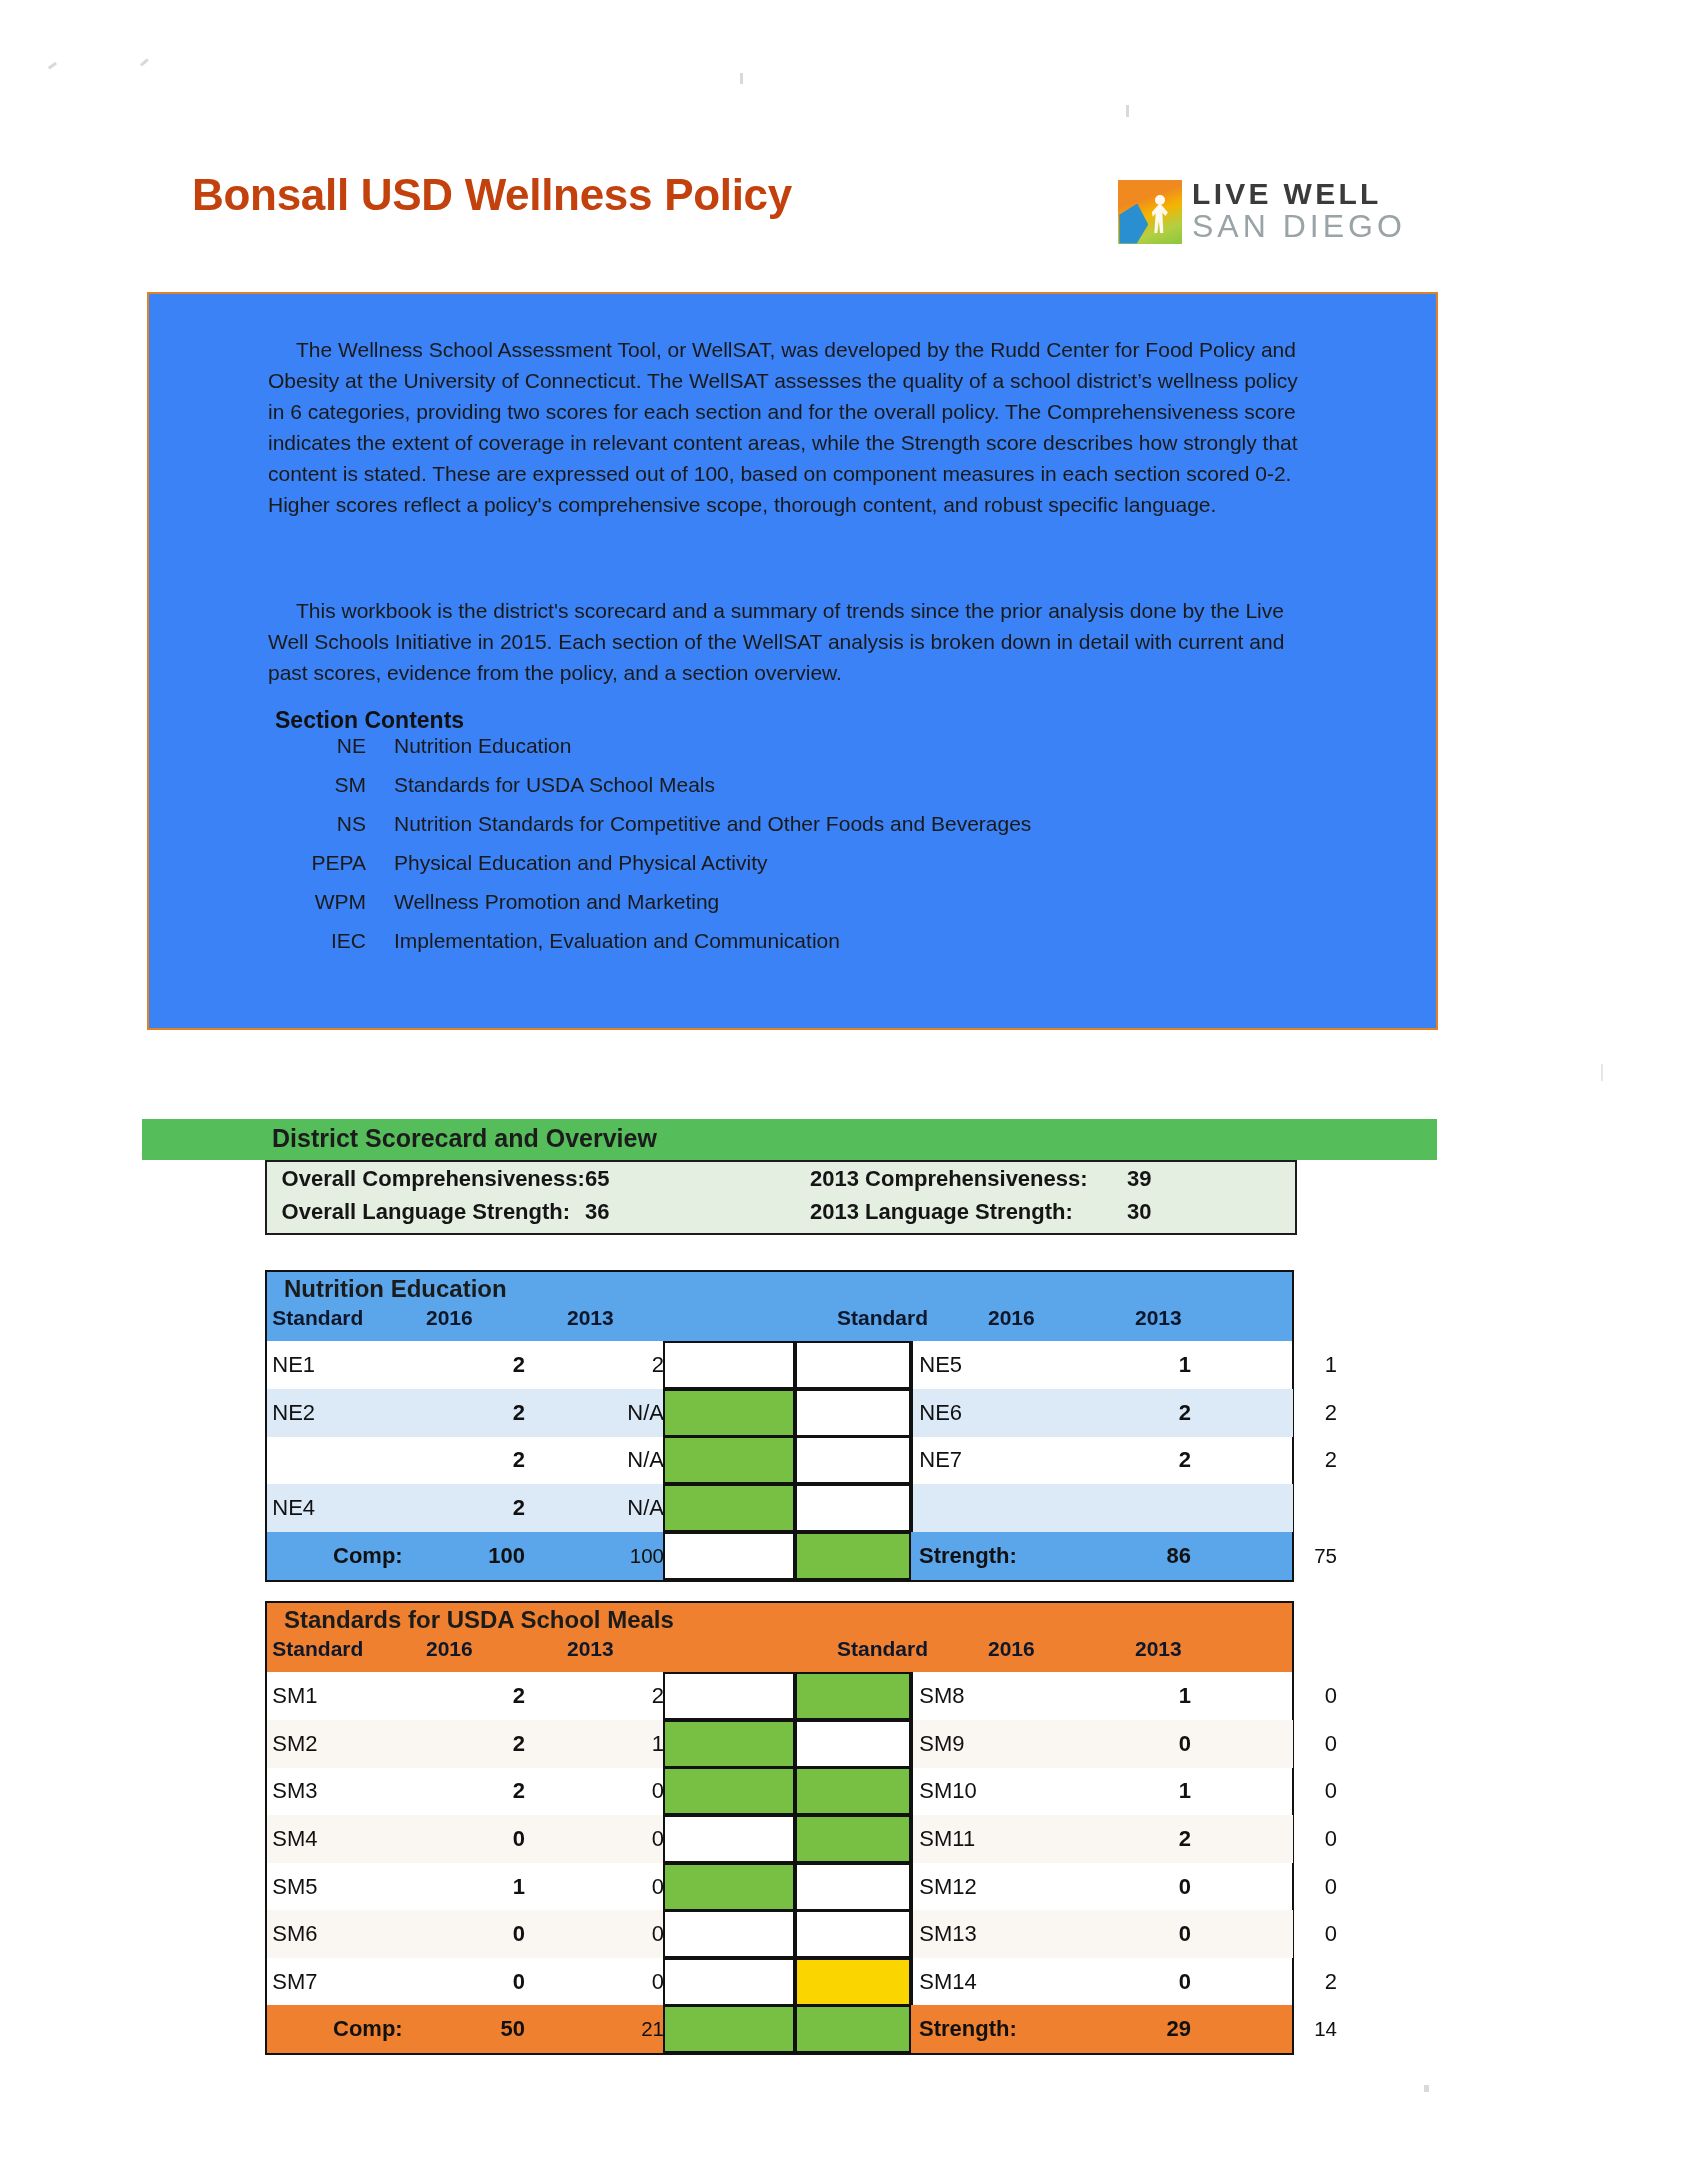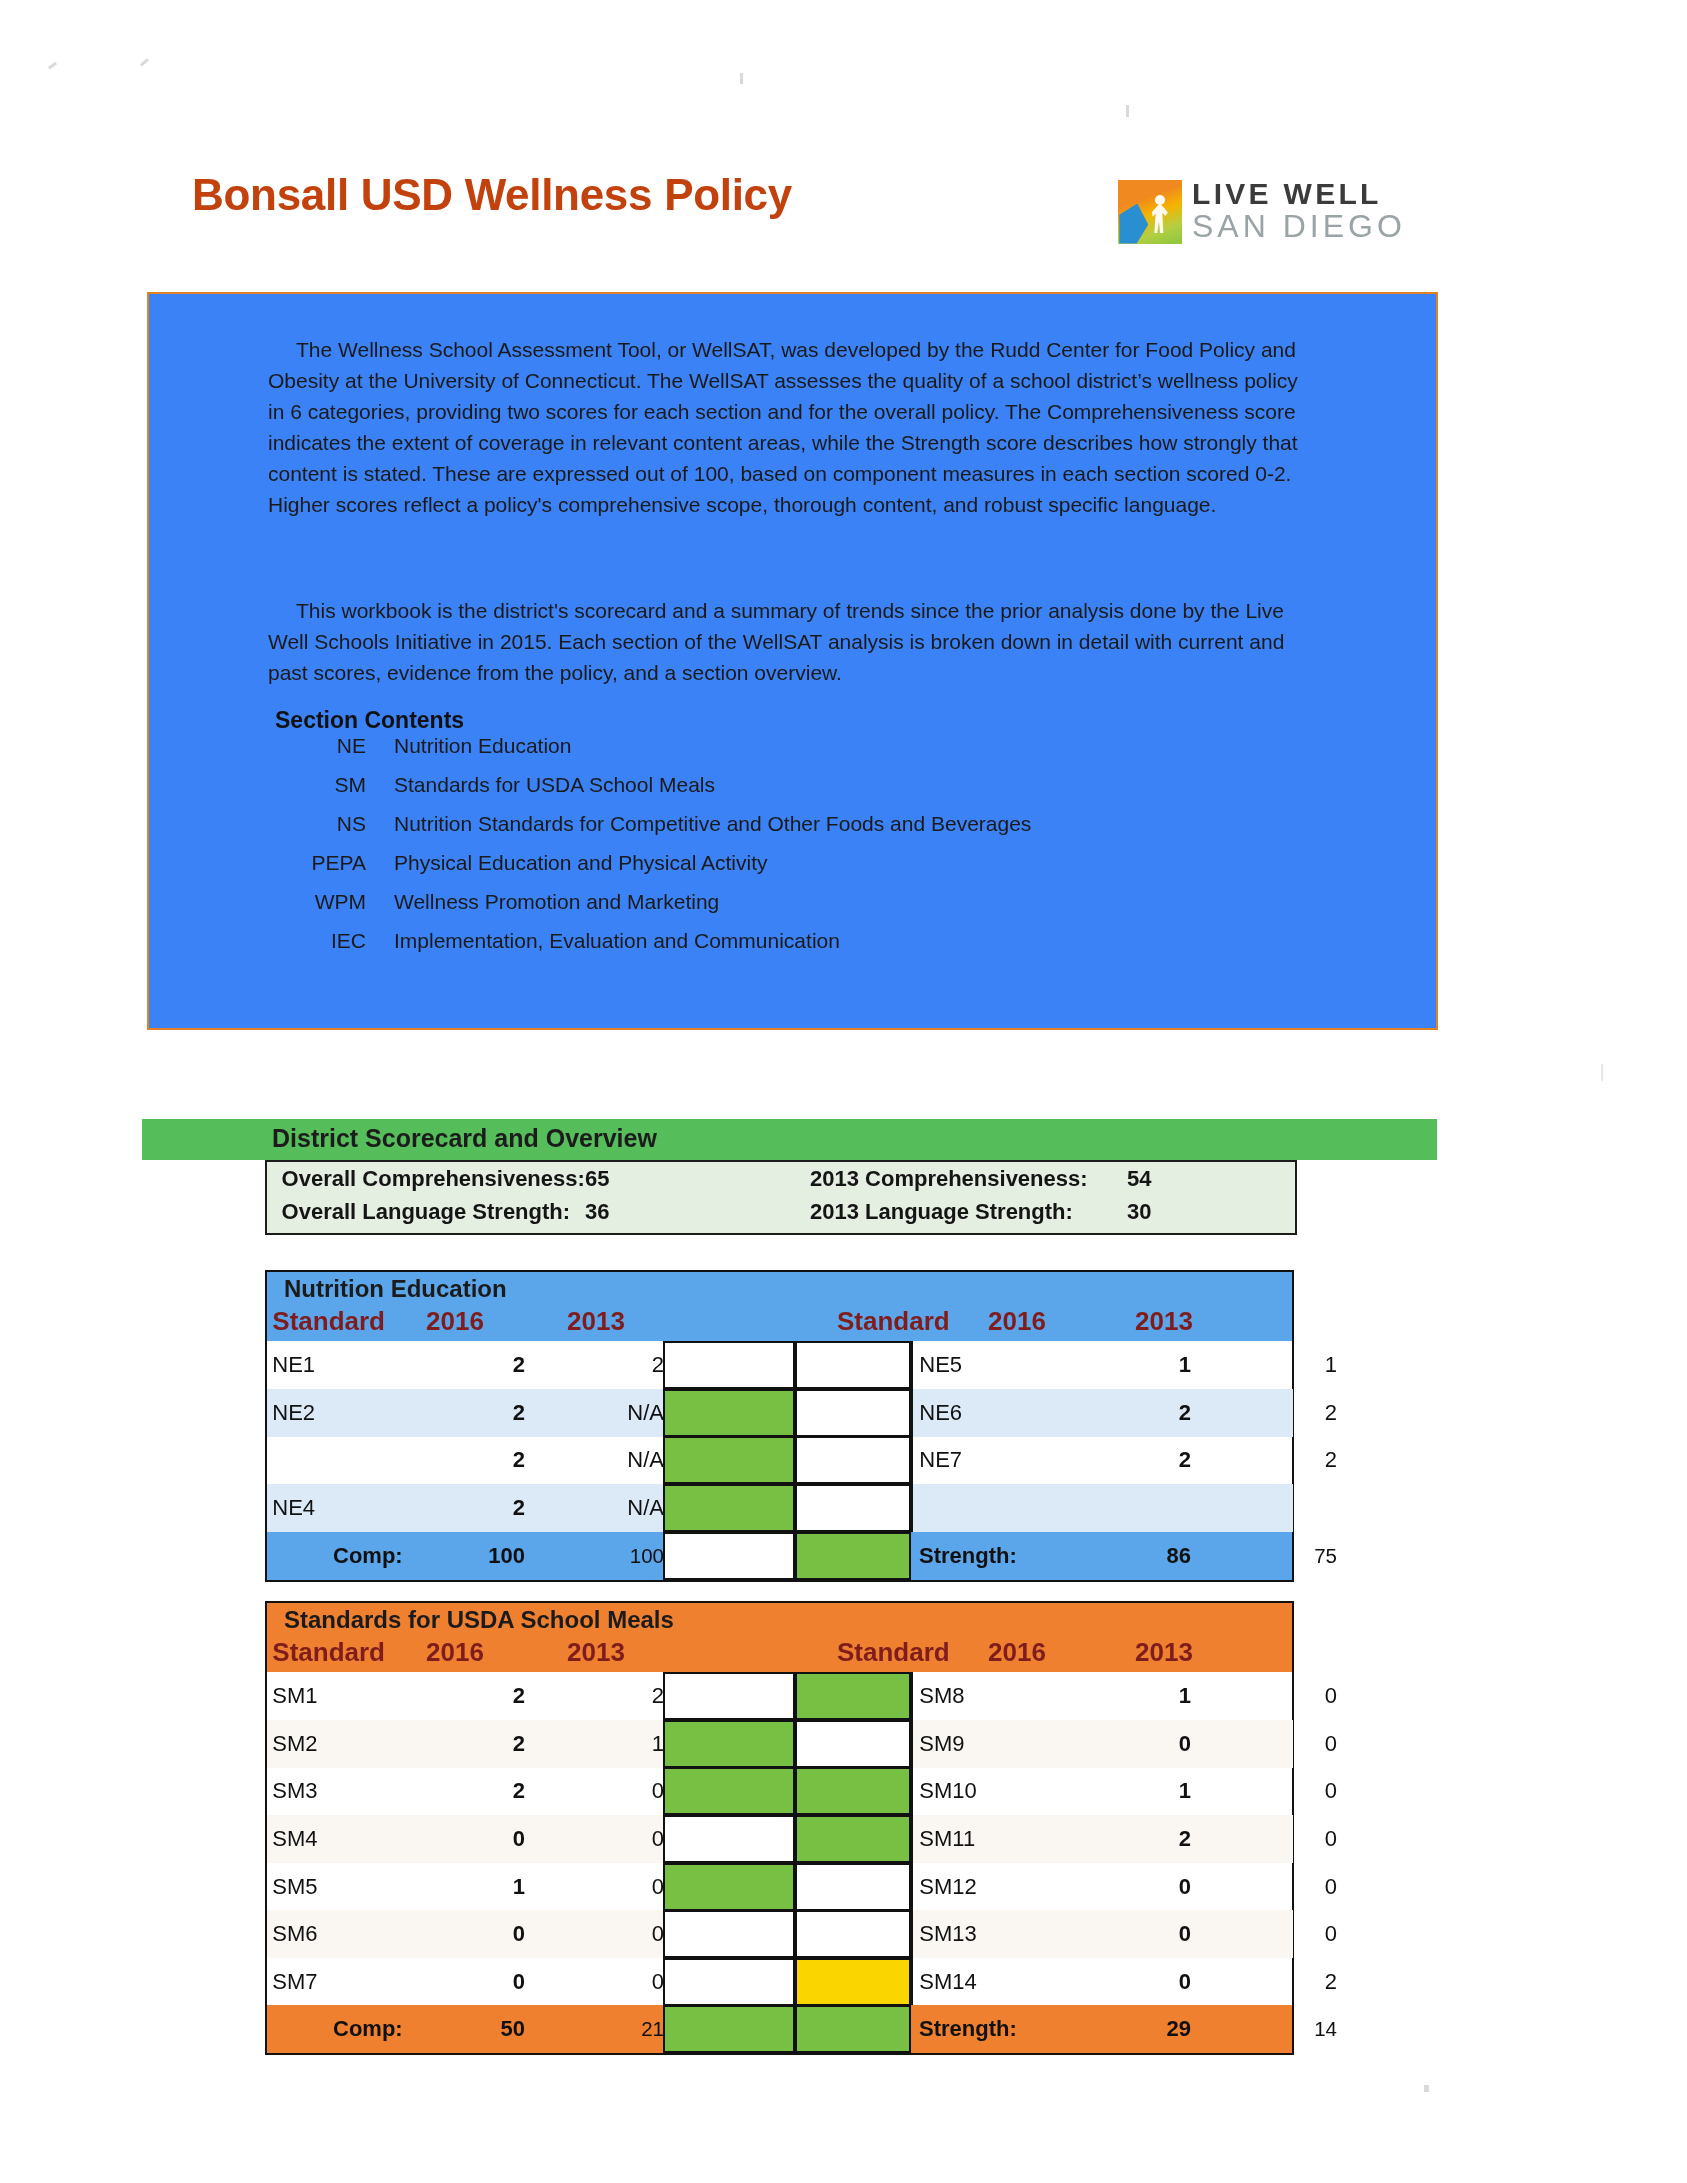--- a/index.html
+++ b/index.html
@@ -123,21 +123,21 @@
     box-sizing:border-box;
     background:#fff;
   }
   .sec-head { position:relative; height:69px; }
   .sec-title {
     position:absolute; left:17px; top:2.6px;
     font-size:24px; font-weight:bold; color:#1b1b1b; white-space:nowrap;
   }
   .sec-colhdr { position:absolute; left:0; top:34px; width:100%; height:33px; }
   .sec-colhdr span {
-    position:absolute; font-size:26px; font-weight:bold; color:#7f1d1d;
+    position:absolute; font-size:21px; font-weight:bold; color:#0f172a;
   }
   
   .cx-std-l   { left:5.3px; }
   .cx-2016-l  { left:159px; }
   .cx-2013-l  { left:300px; }
   .cx-std-r   { left:570px; }
   .cx-2016-r  { left:721px; }
   .cx-2013-r  { left:868px; }
 
   .sec-body { position:relative; }
@@ -233,21 +233,21 @@
 </div>
 
 <div id="scorecard-banner">
   <div id="scorecard-banner-label">District Scorecard and Overview</div>
 </div>
 <div id="scorecard-box">
   <div class="score-row r1">
     <span class="score-lbl sc-l1">Overall Comprehensiveness:</span>
     <span class="score-val sc-v1">65</span>
     <span class="score-lbl sc-l2">2013  Comprehensiveness:</span>
-    <span class="score-val sc-v2">54</span>
+    <span class="score-val sc-v2">39</span>
   </div>
   <div class="score-row r2">
     <span class="score-lbl sc-l1">Overall Language Strength:</span>
     <span class="score-val sc-v1">36</span>
     <span class="score-lbl sc-l2">2013  Language Strength:</span>
     <span class="score-val sc-v2">30</span>
   </div>
 </div>
 
 <div id="sections-host">

